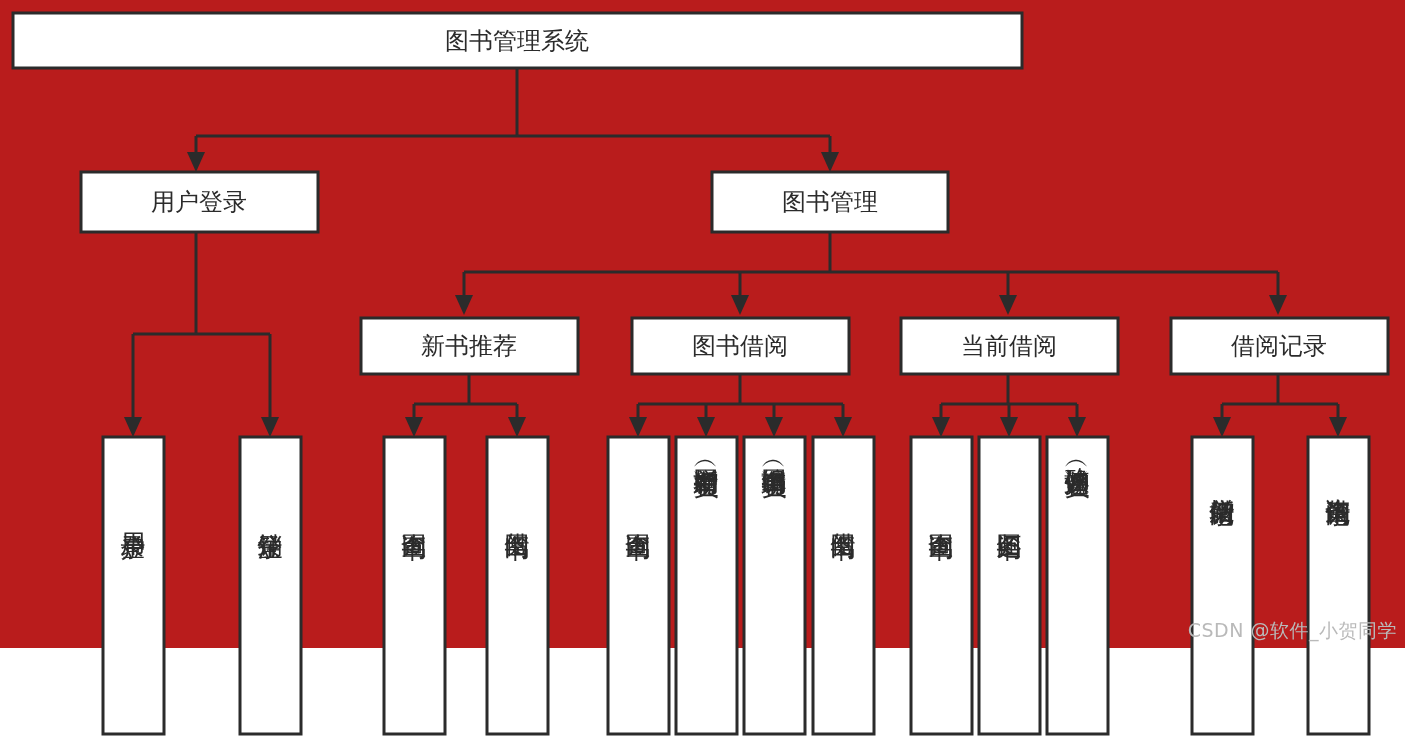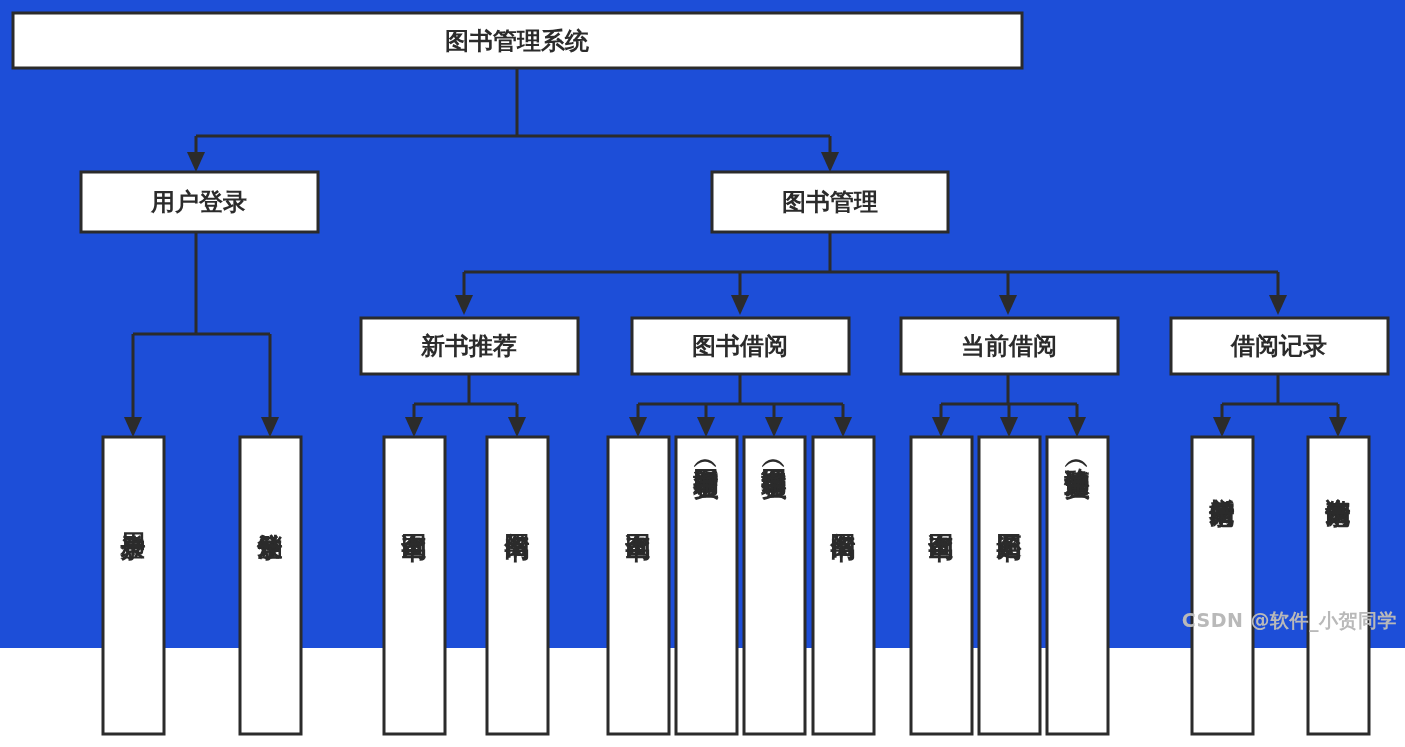--- a/index.html
+++ b/index.html
@@ -11,22 +11,21 @@
   body {
     width: 1405px;
     height: 747px;
     overflow: hidden;
     font-family: "DejaVu Sans", "Liberation Sans", sans-serif;
   }
   #diagram-root {
     position: relative;
     width: 1405px;
     height: 648px;
-    background: #1d4ed8;
-    font-weight: bold;
+    background: #b91c1c;
   }
   svg.diagram-canvas {
     position: absolute;
     left: 0;
     top: 0;
     width: 1405px;
     height: 747px;
     display: block;
   }
   .node-rect {
@@ -62,21 +61,21 @@
     fill: #2b2b2b;
     letter-spacing: 1px;
     writing-mode: vertical-rl;
     text-orientation: upright;
     text-anchor: start;
     white-space: pre;
   }
   .watermark-text {
     position: absolute;
     right: 8px;
-    bottom: 14px;
+    bottom: 4px;
     font-family: "DejaVu Sans", "Liberation Sans", sans-serif;
     font-size: 19px;
     color: #b9b9b9;
     letter-spacing: 0.5px;
     white-space: nowrap;
     pointer-events: none;
   }
 </style>
 </head>
 <body>

